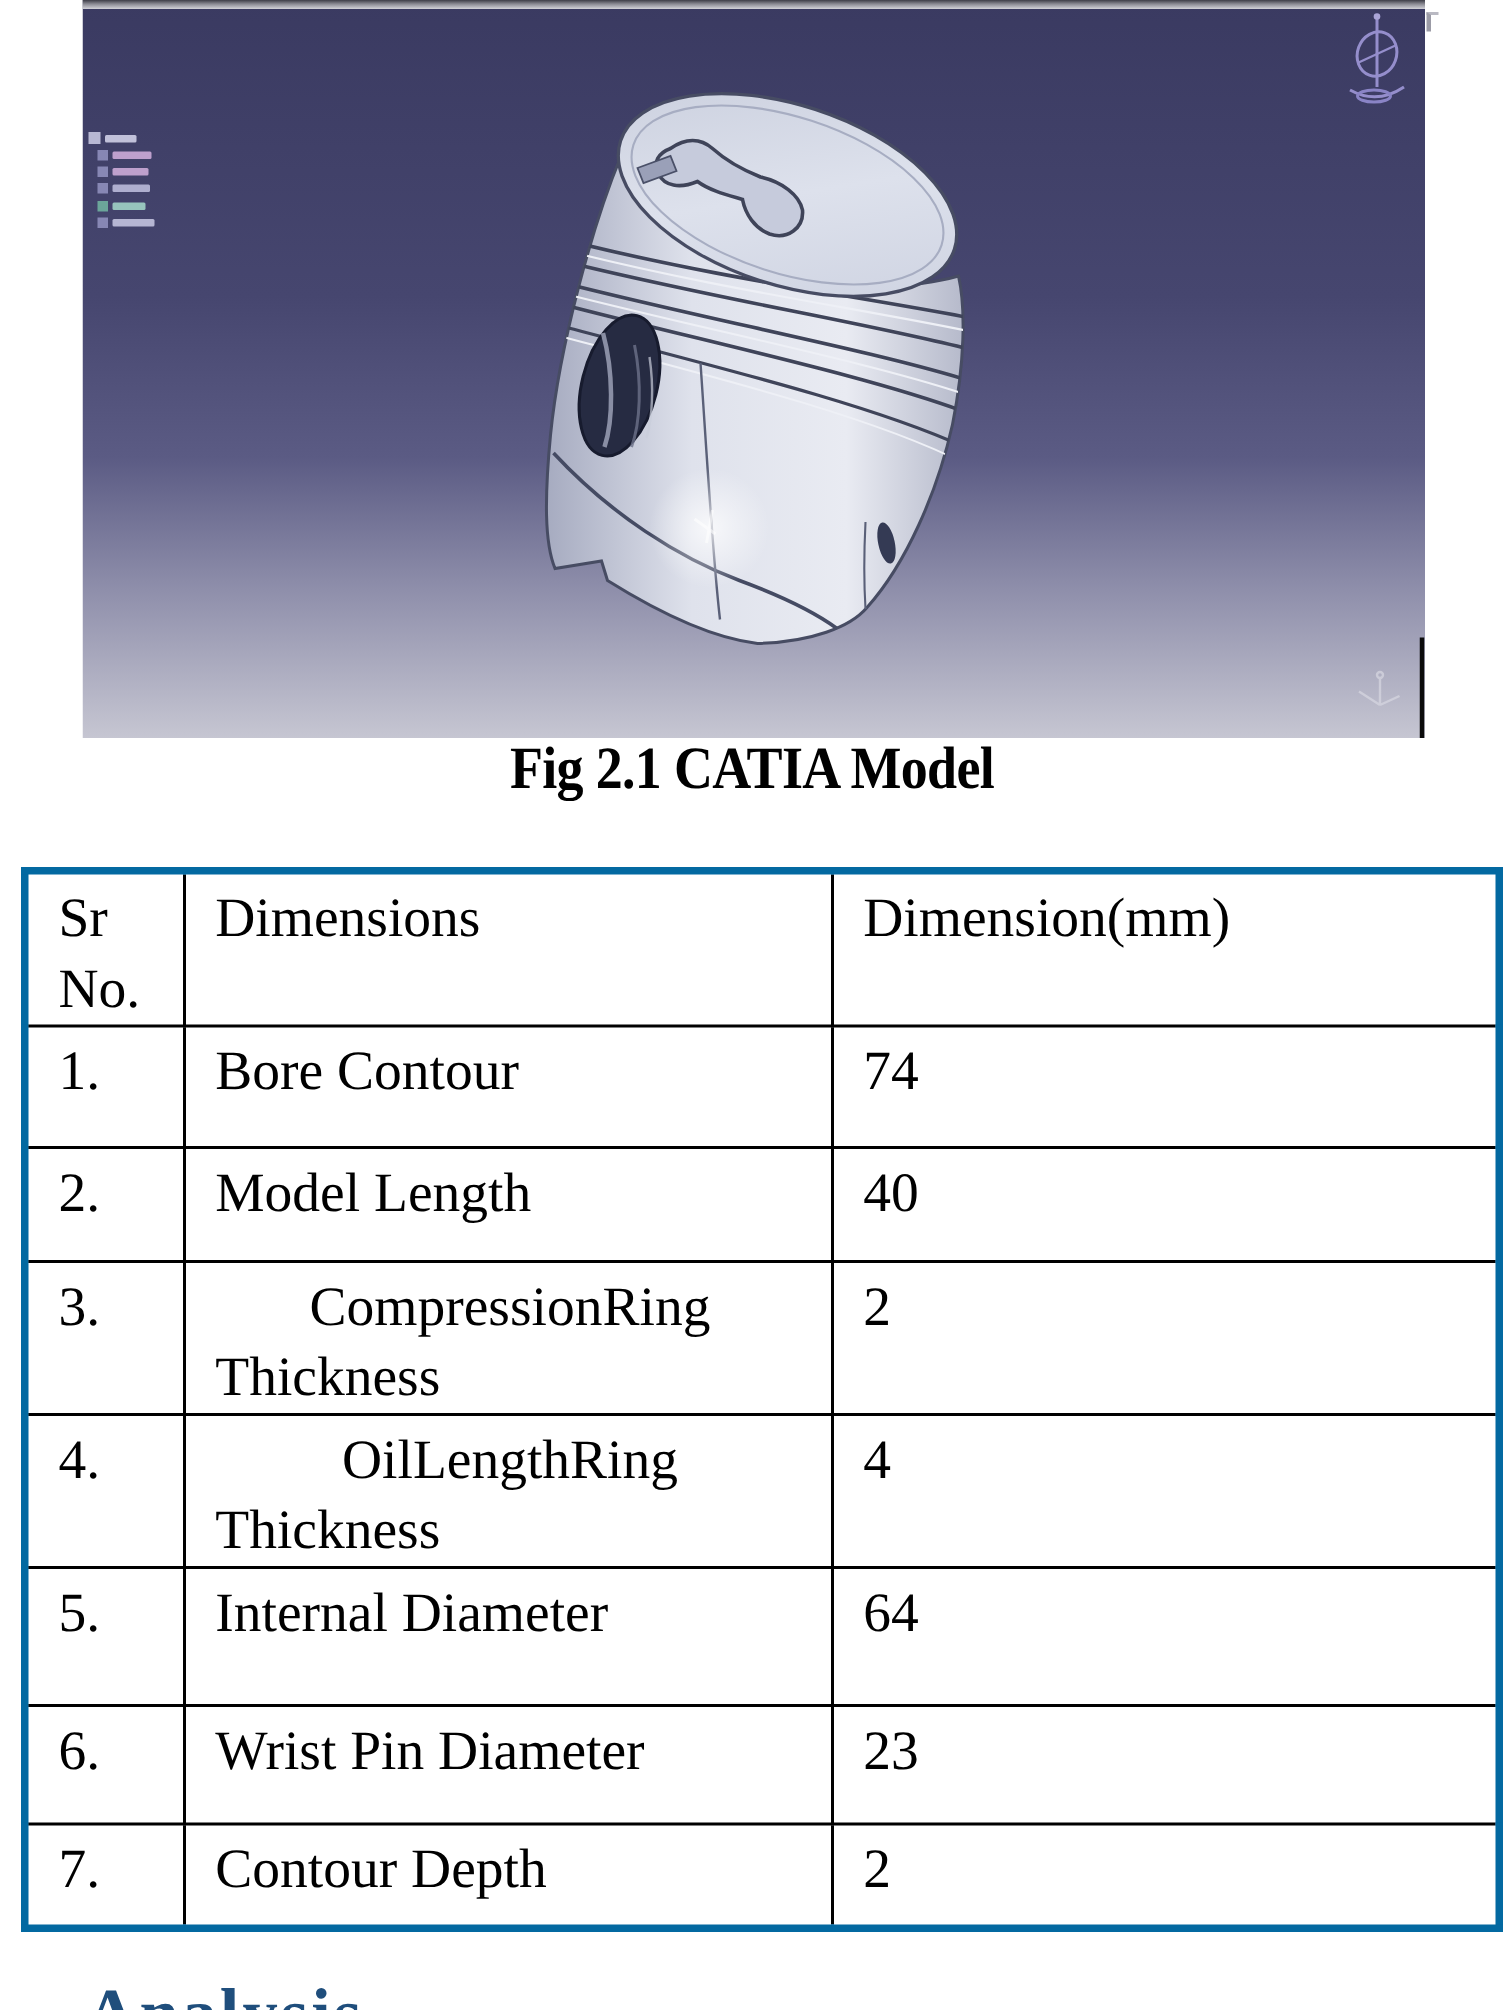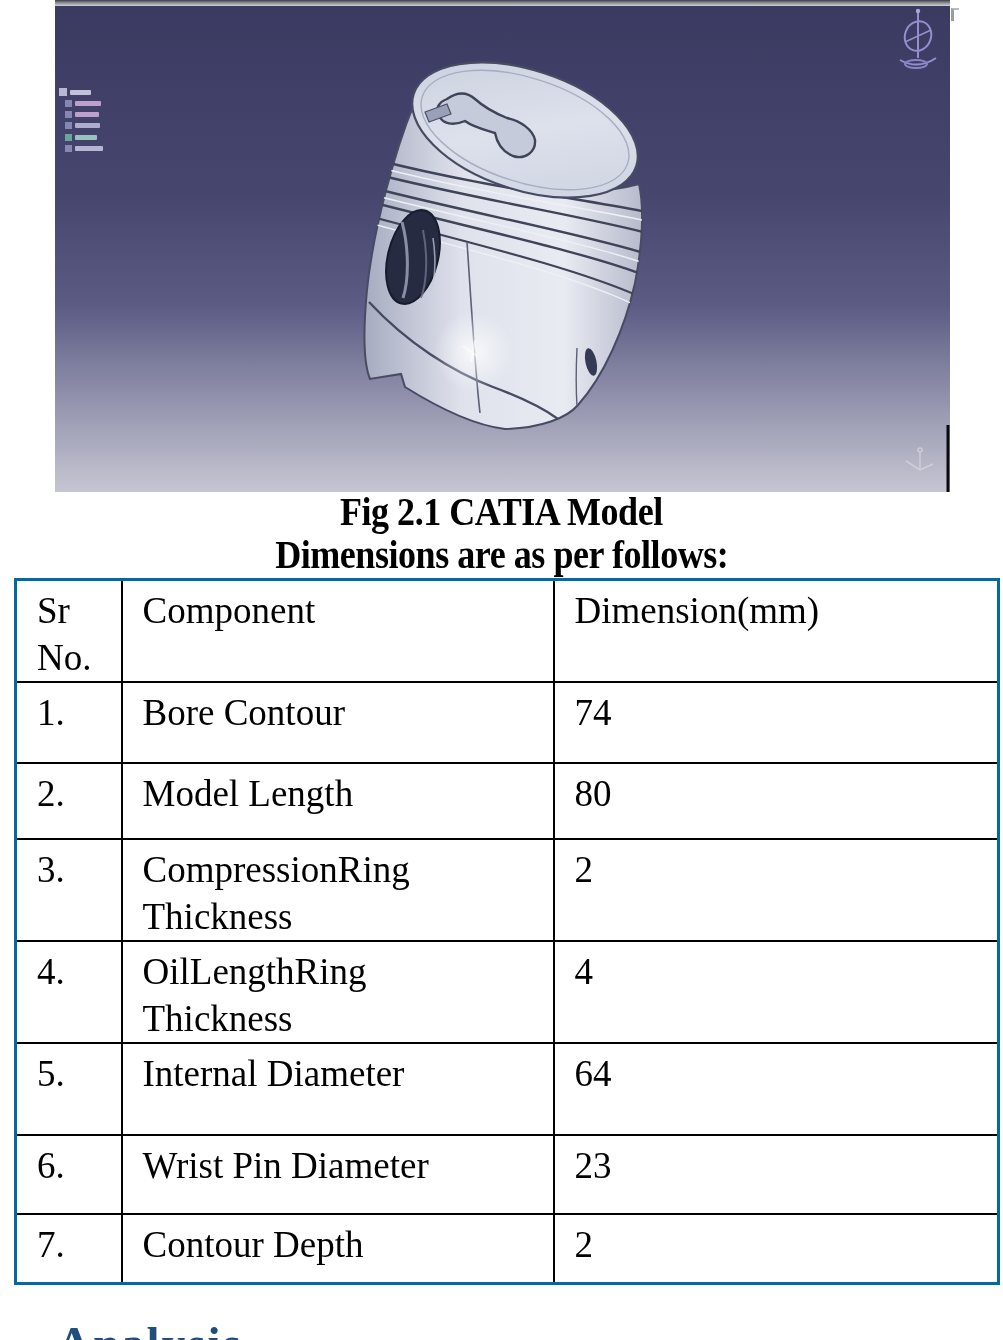--- a/index.html
+++ b/index.html
@@ -22,25 +22,25 @@
   
   table.dim-table{
     position:absolute;left:14px;top:578px;width:983px;
     border-collapse:collapse;table-layout:fixed;
     font-size:37px;line-height:47px;
   }
   table.dim-table td,table.dim-table th{
     border:2px solid #000;vertical-align:top;text-align:left;
     font-weight:normal;padding:6px 10px 0 20px;overflow:hidden;
   }
-  table.dim-table{border:3px solid #0369a1;}
+  table.dim-table{border:5px solid #0369a1;}
   td.c-sr,th.c-sr{padding-left:21px;}
   td.c-comp,th.c-comp{padding-left:19px;}
   td.c-dim,th.c-dim{padding-left:22px;}
-  .spread{display:flex;justify-content:flex-start;width:393px;}
+  .spread{display:flex;justify-content:center;width:393px;}
   .spread span{white-space:nowrap;}
 
   
   .analysis-heading{
     position:absolute;left:57px;top:1316px;
     font-size:47px;font-weight:bold;letter-spacing:2px;
     white-space:nowrap;
   }
 
   
@@ -168,44 +168,43 @@
         <circle cx="865" cy="450" r="2"></circle>
       </g>
 
       <rect x="891.5" y="425" width="3" height="67" fill="#0b0b0b"></rect>
     </svg>
   </div>
   <div class="edge-mark"></div>
 
   <div class="caption-block">
     <div class="caption-line"><span class="condense">Fig 2.1 CATIA Model</span></div>
-    <div class="caption-line"><span class="condense">Dimensions are as per follows:</span></div>
   </div>
 
   <table class="dim-table">
     <colgroup>
         <col style="width:106px">
         <col style="width:432px">
         <col style="width:445px">
       </colgroup>
     <tbody>
         <tr style="height:98px">
       <th class="c-sr">Sr No.</th>
-      <th class="c-comp">Component</th>
+      <th class="c-comp">Dimensions</th>
       <th class="c-dim">Dimension(mm)</th>
     </tr>
     <tr style="height:81px">
       <td class="c-sr">1.</td>
       <td class="c-comp">Bore Contour</td>
       <td class="c-dim">74</td>
     </tr>
     <tr style="height:76px">
       <td class="c-sr">2.</td>
       <td class="c-comp">Model Length</td>
-      <td class="c-dim">80</td>
+      <td class="c-dim">40</td>
     </tr>
     <tr style="height:97px">
       <td class="c-sr">3.</td>
       <td class="c-comp">
         <div class="spread">
           <span>Compression</span>
           <span>Ring</span>
         </div>
         <div>Thickness</div>
       </td>

